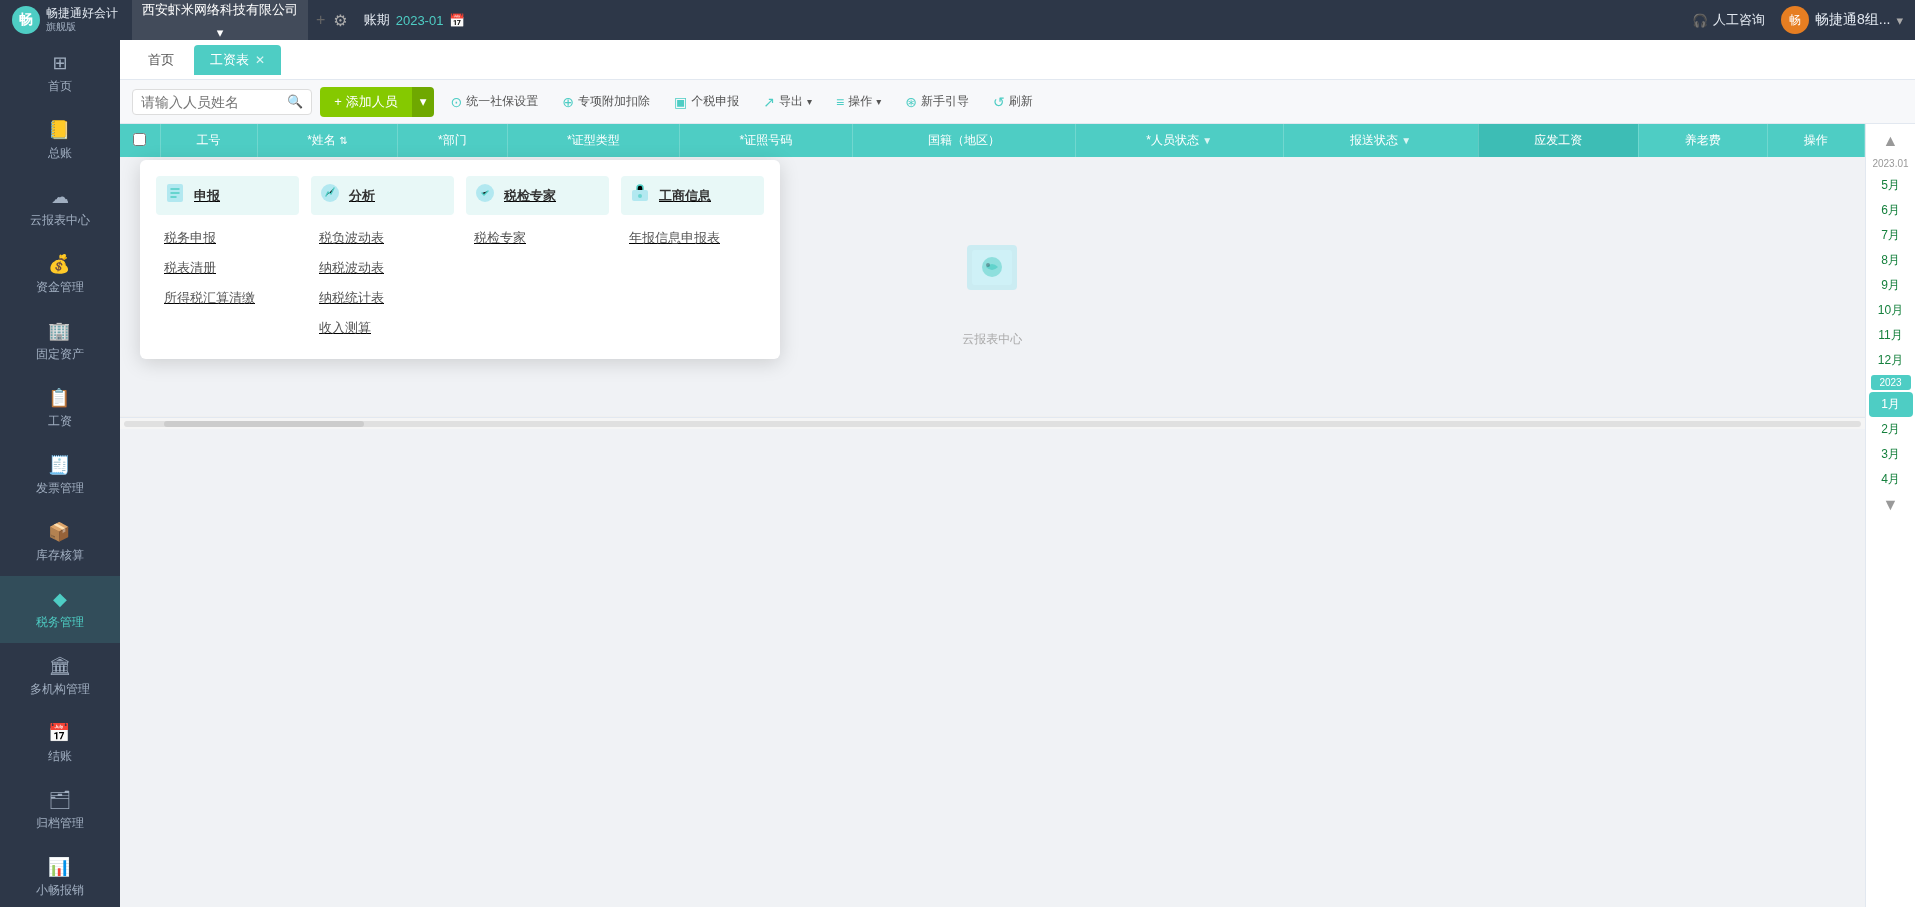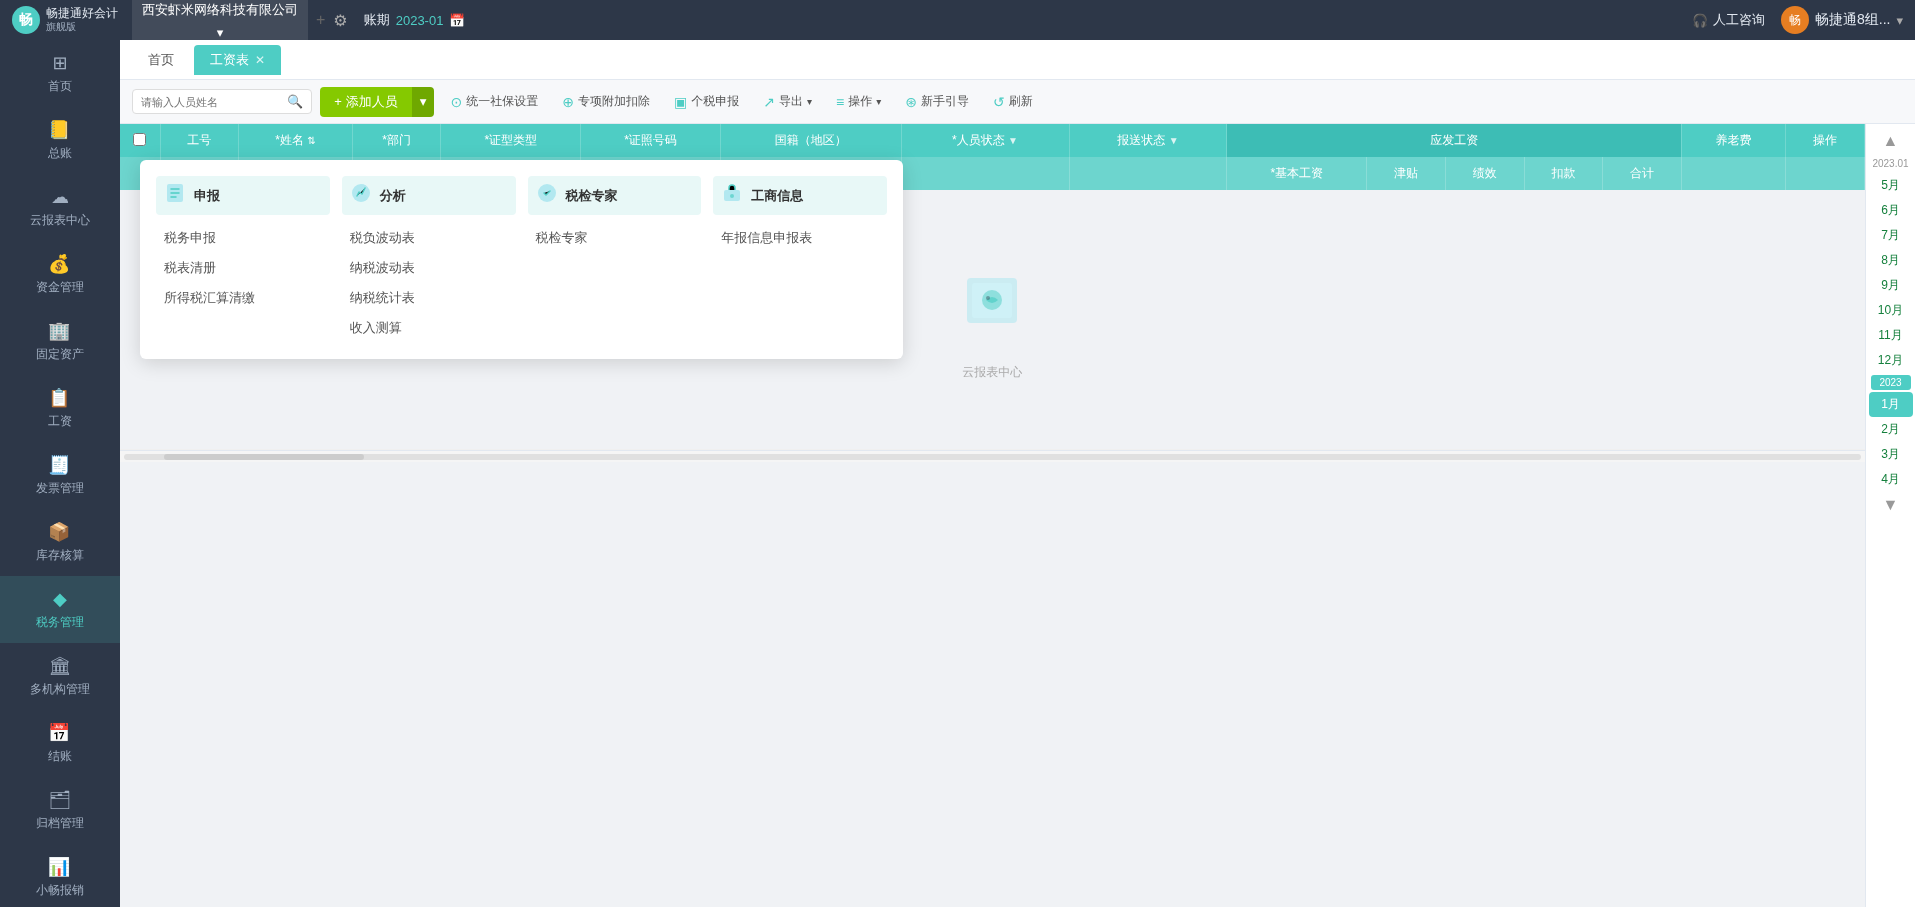--- a/index.html
+++ b/index.html
@@ -86,21 +86,21 @@
 
     
     .toolbar {
       height: 44px; background: #f7f8fa; border-bottom: 1px solid #e2e8f0;
       display: flex; align-items: center; padding: 0 12px; gap: 8px;
     }
     .search-input-wrap {
       display: flex; align-items: center; background: #fff;
       border: 1px solid #ddd; border-radius: 4px; padding: 4px 8px; gap: 6px;
     }
-    .search-input { border: none; outline: none; font-size: 11px; color: #999; width: 140px; }
+    .search-input { border: none; outline: none; font-size: 14px; color: #999; width: 140px; }
     .add-btn {
       background: #85c900; color: #fff; border: none;
       border-radius: 4px; padding: 6px 14px; cursor: pointer;
       font-size: 13px; display: flex; align-items: center; gap: 4px;
     }
     .add-btn-arrow { background: #6fa800; padding: 6px 8px; border-radius: 0 4px 4px 0; cursor: pointer; color: #fff; border: none; }
     .tool-btn {
       display: flex; align-items: center; gap: 4px;
       color: #555; cursor: pointer; font-size: 12px; padding: 4px 8px;
       border-radius: 4px;
@@ -116,22 +116,23 @@
       white-space: nowrap;
     }
     .data-table th.sub-header { background: #6dd5ce; }
     .data-table td { padding: 8px 6px; text-align: center; font-size: 12px; border-bottom: 1px solid #f0f0f0; }
     .checkbox-col { width: 40px; }
     .filter-icon { font-size: 10px; color: rgba(255,255,255,0.8); }
     .dropdown-menu {
       position: absolute; top: 160px; left: 140px;
       background: #fff; border-radius: 6px;
       box-shadow: 0 4px 20px rgba(0,0,0,0.15);
-      width: 763px; z-index: 300;
+      width: 640px; z-index: 300;
       padding: 16px;
+      text-decoration: underline;
     }
     .dropdown-grid { display: grid; grid-template-columns: 1fr 1fr 1fr 1fr; gap: 12px; }
     .dropdown-section { }
     .dropdown-section-header {
       display: flex; align-items: center; gap: 8px;
       font-size: 13px; font-weight: bold; color: #333;
       padding: 6px 8px; background: #e8f8f7; border-radius: 4px;
       margin-bottom: 8px;
     }
     .dropdown-section-icon { font-size: 18px; color: #4ecdc4; }
@@ -355,38 +356,20 @@
                 <span class="filter-icon">▼</span>
               </th>
               <th>
                 <span>报送状态</span>
                 <span class="filter-icon">▼</span>
               </th>
               <th colspan="5" style="background:#3dbdb5;">应发工资</th>
               <th>养老费</th>
               <th>操作</th>
             </tr>
-            <tr>
-              <th class="checkbox-col sub-header"></th>
-              <th class="sub-header"></th>
-              <th class="sub-header"></th>
-              <th class="sub-header"></th>
-              <th class="sub-header"></th>
-              <th class="sub-header"></th>
-              <th class="sub-header"></th>
-              <th class="sub-header"></th>
-              <th class="sub-header"></th>
-              <th class="sub-header">*基本工资</th>
-              <th class="sub-header">津贴</th>
-              <th class="sub-header">绩效</th>
-              <th class="sub-header">扣款</th>
-              <th class="sub-header">合计</th>
-              <th class="sub-header"></th>
-              <th class="sub-header"></th>
-            </tr>
           </thead>
           <tbody>
             <tr>
               <td colspan="16">
                 <div class="empty-state">
                   <div class="empty-icon">
                     <svg width="80" height="80" viewBox="0 0 80 80" fill="none">
                       <rect x="15" y="20" width="50" height="45" rx="4" fill="#b2e8f0" opacity="0.6"></rect>
                       <rect x="20" y="25" width="40" height="35" rx="3" fill="#d0f2f8" opacity="0.8"></rect>
                       <circle cx="40" cy="42" r="10" fill="#4ecdc4" opacity="0.5"></circle>

